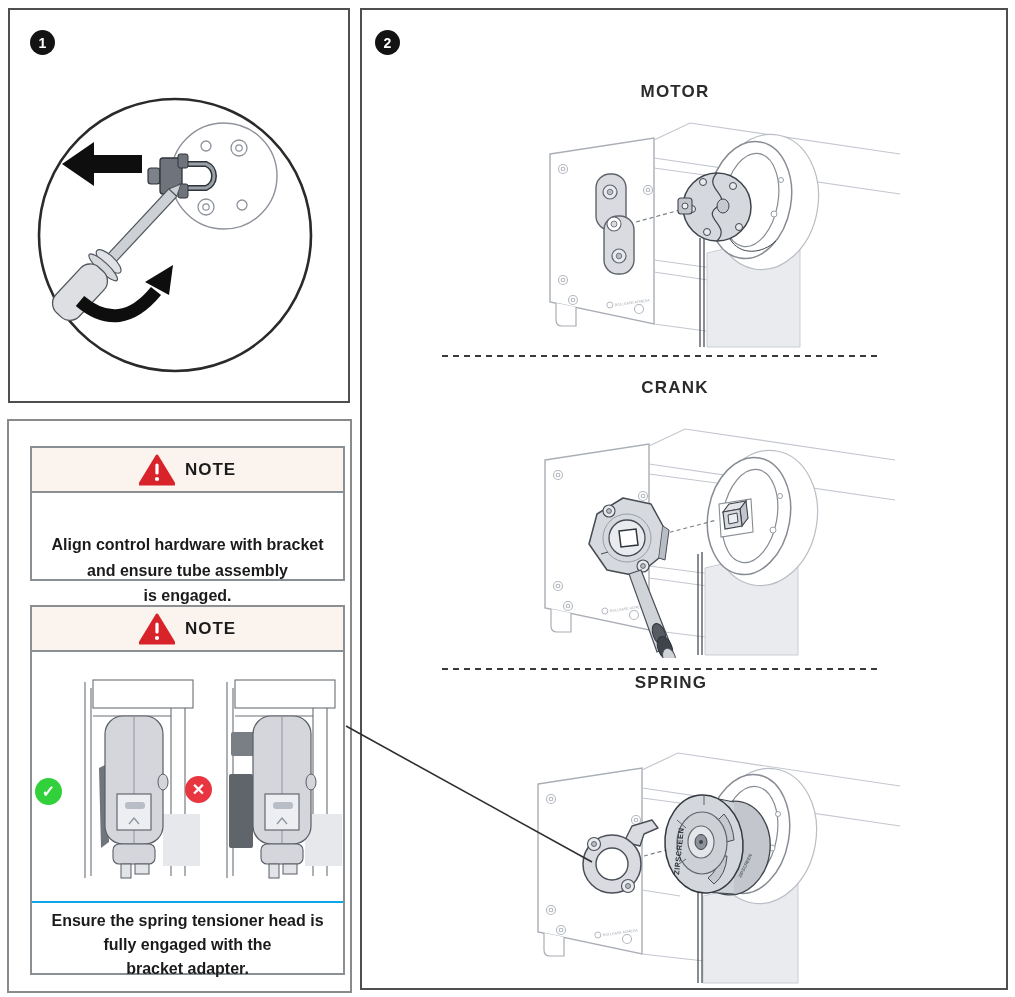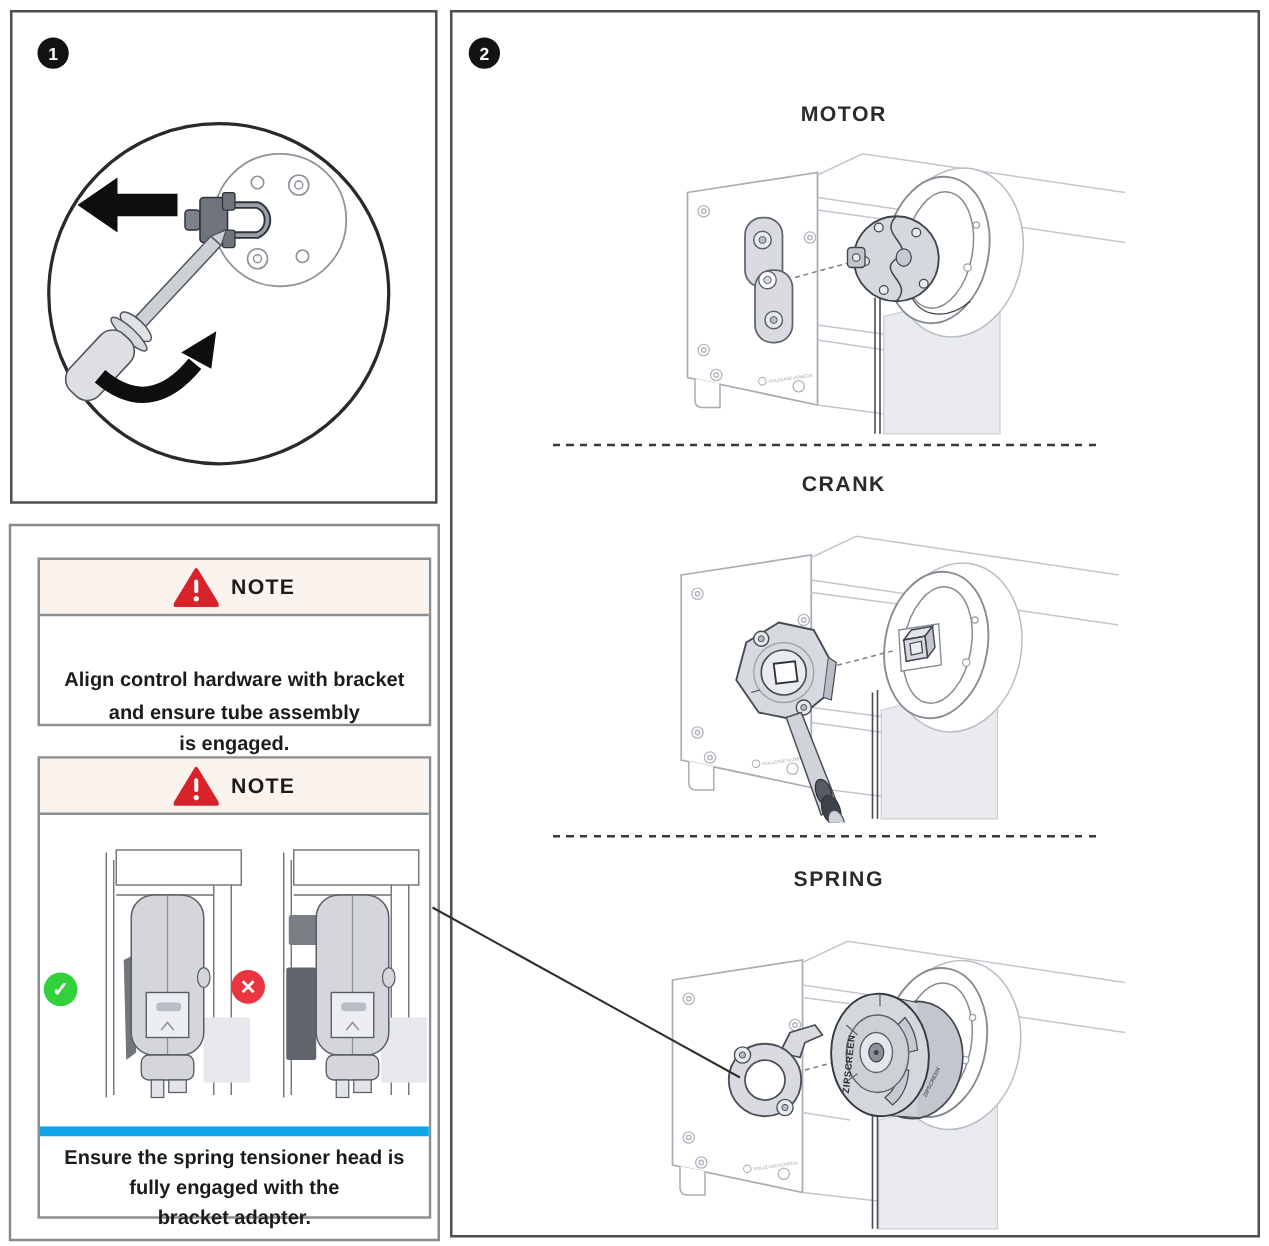--- a/index.html
+++ b/index.html
@@ -14,42 +14,42 @@
   .badge{width:25px;height:25px;border-radius:50%;background:#131313;color:#fff;
          font-weight:bold;font-size:14px;display:flex;align-items:center;justify-content:center;flex:none;}
   .step-title{font-size:17px;color:#3f3f3f;letter-spacing:.2px;line-height:1.4;white-space:pre-line;padding-top:2px;}
   #panel-step1 .step-head{left:20px;top:20px;width:300px;}
   #panel-step2 .step-head{left:13px;top:20px;width:560px;}
 
   .section-label{position:absolute;transform:translateX(-50%);font-weight:bold;
                  font-size:17px;letter-spacing:1.2px;color:#2b2b2b;}
   #label-motor{left:313px;top:72px;}
   #label-crank{left:301px;top:368px;margin-left:12px;}
-  #label-spring{left:309px;top:684px;}
+  #label-spring{left:309px;top:663px;}
 
   .separator{position:absolute;left:80px;width:438px;height:2px;
              background:repeating-linear-gradient(90deg,#3a3a3a 0 6px,transparent 6px 11px);}
   #sep-1{top:345px;} #sep-2{top:658px;}
 
   .illus{position:absolute;}
   #illus-motor{left:178px;top:100px;}
   #illus-crank{left:173px;top:398px;}
   #illus-spring{left:166px;top:718px;}
   #illus-step1{left:20px;top:78px;}
 
   .note-box{position:absolute;border:2px solid #8a8f94;background:#fff;}
   #note-box-1{left:21px;top:25px;width:311px;height:131px;}
   #note-box-2{left:21px;top:184px;width:311px;height:366px;}
   .note-head{height:43px;background:#fbf4ee;border-bottom:2px solid #8a8f94;
              display:flex;align-items:center;justify-content:center;gap:10px;}
   .note-label{font-size:17px;font-weight:800;letter-spacing:1px;color:#1b1b1b;}
   .note-body{font-size:16px;font-weight:bold;color:#1b1b1b;text-align:center;
              line-height:1.6;white-space:pre-line;padding-top:11px;margin-top:28px;}
   .note2-canvas{position:relative;height:249px;background:#fff;}
-  .note-footer{border-top:8px solid #0ea5e9;height:70px;font-size:16px;font-weight:bold;
+  .note-footer{border-top:2px solid #0ea5e9;height:70px;font-size:16px;font-weight:bold;
                color:#1b1b1b;text-align:center;line-height:1.5;white-space:pre-line;padding-top:6px;}
   .mini{position:absolute;top:24px;}
   #mini-good{left:41px;} #mini-bad{left:183px;}
   .mark{position:absolute;width:27px;height:27px;border-radius:50%;display:flex;
         align-items:center;justify-content:center;color:#fff;font-size:16px;font-weight:bold;}
   #check-mark{background:#32d13c;left:3px;top:126px;}
   #cross-mark{background:#e8353f;left:153px;top:124px;}
 
   #connector-overlay{position:absolute;left:0;top:0;pointer-events:none;}
 </style>

